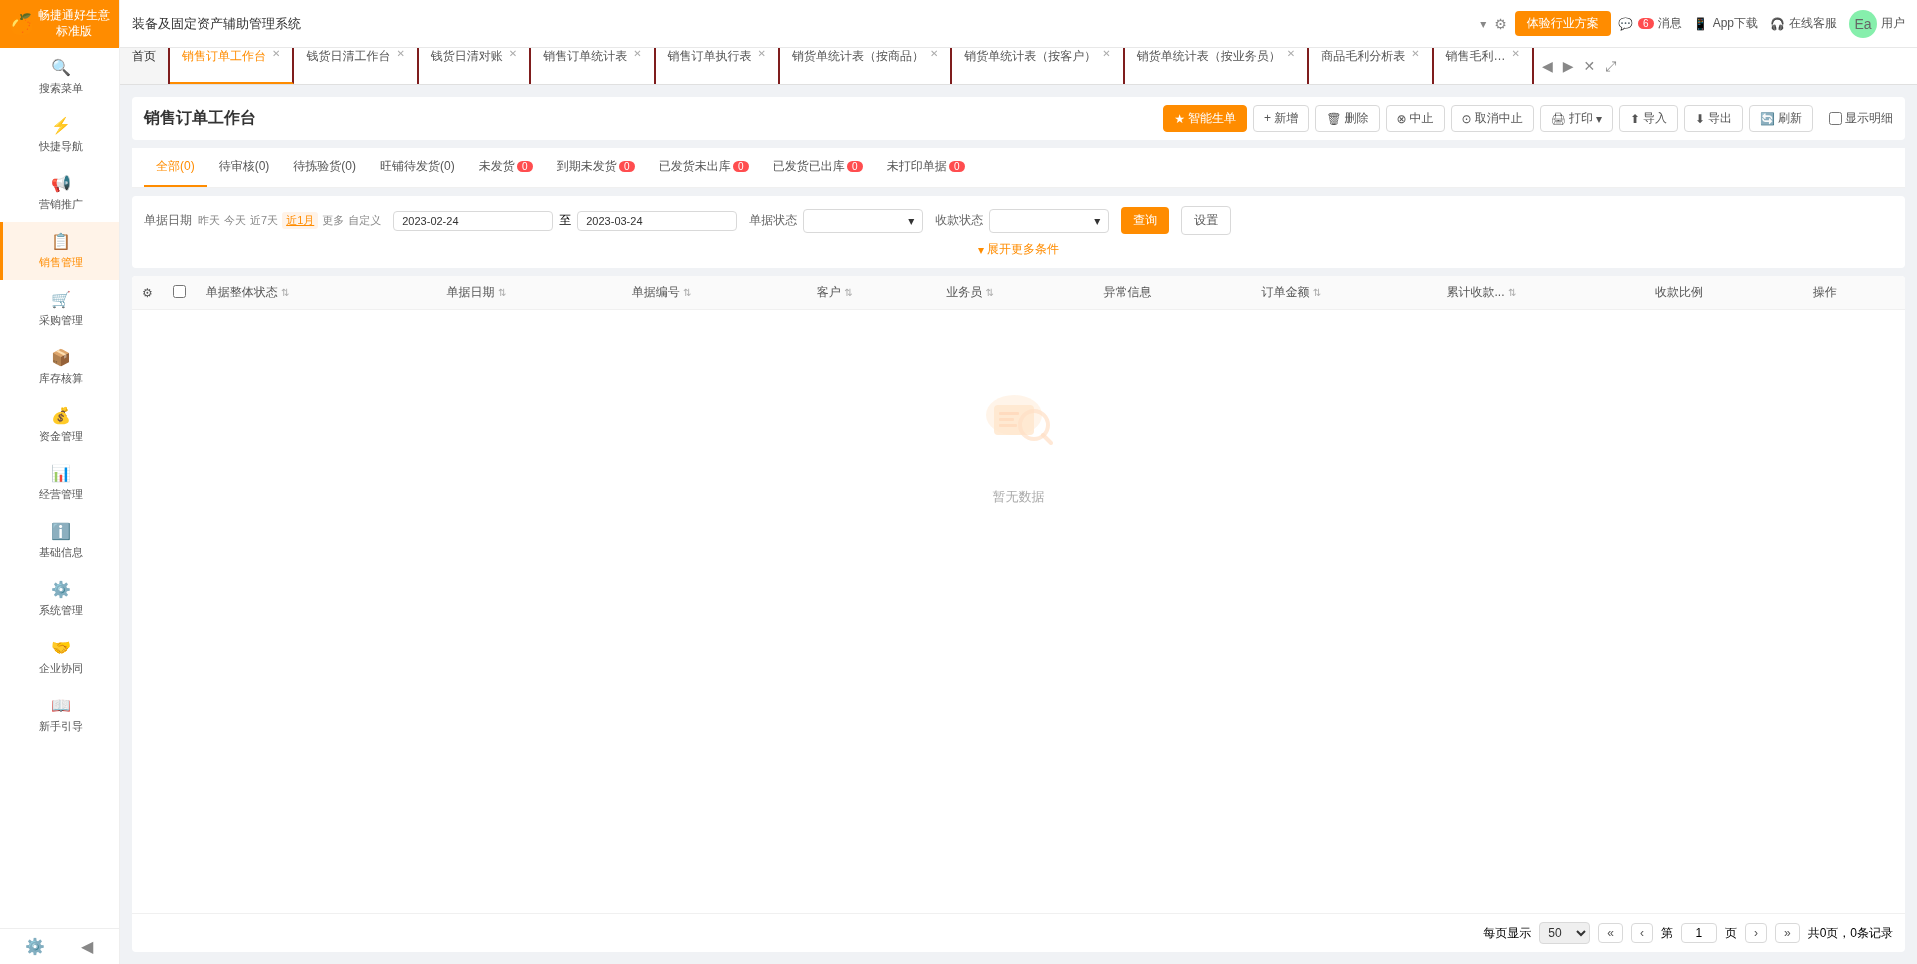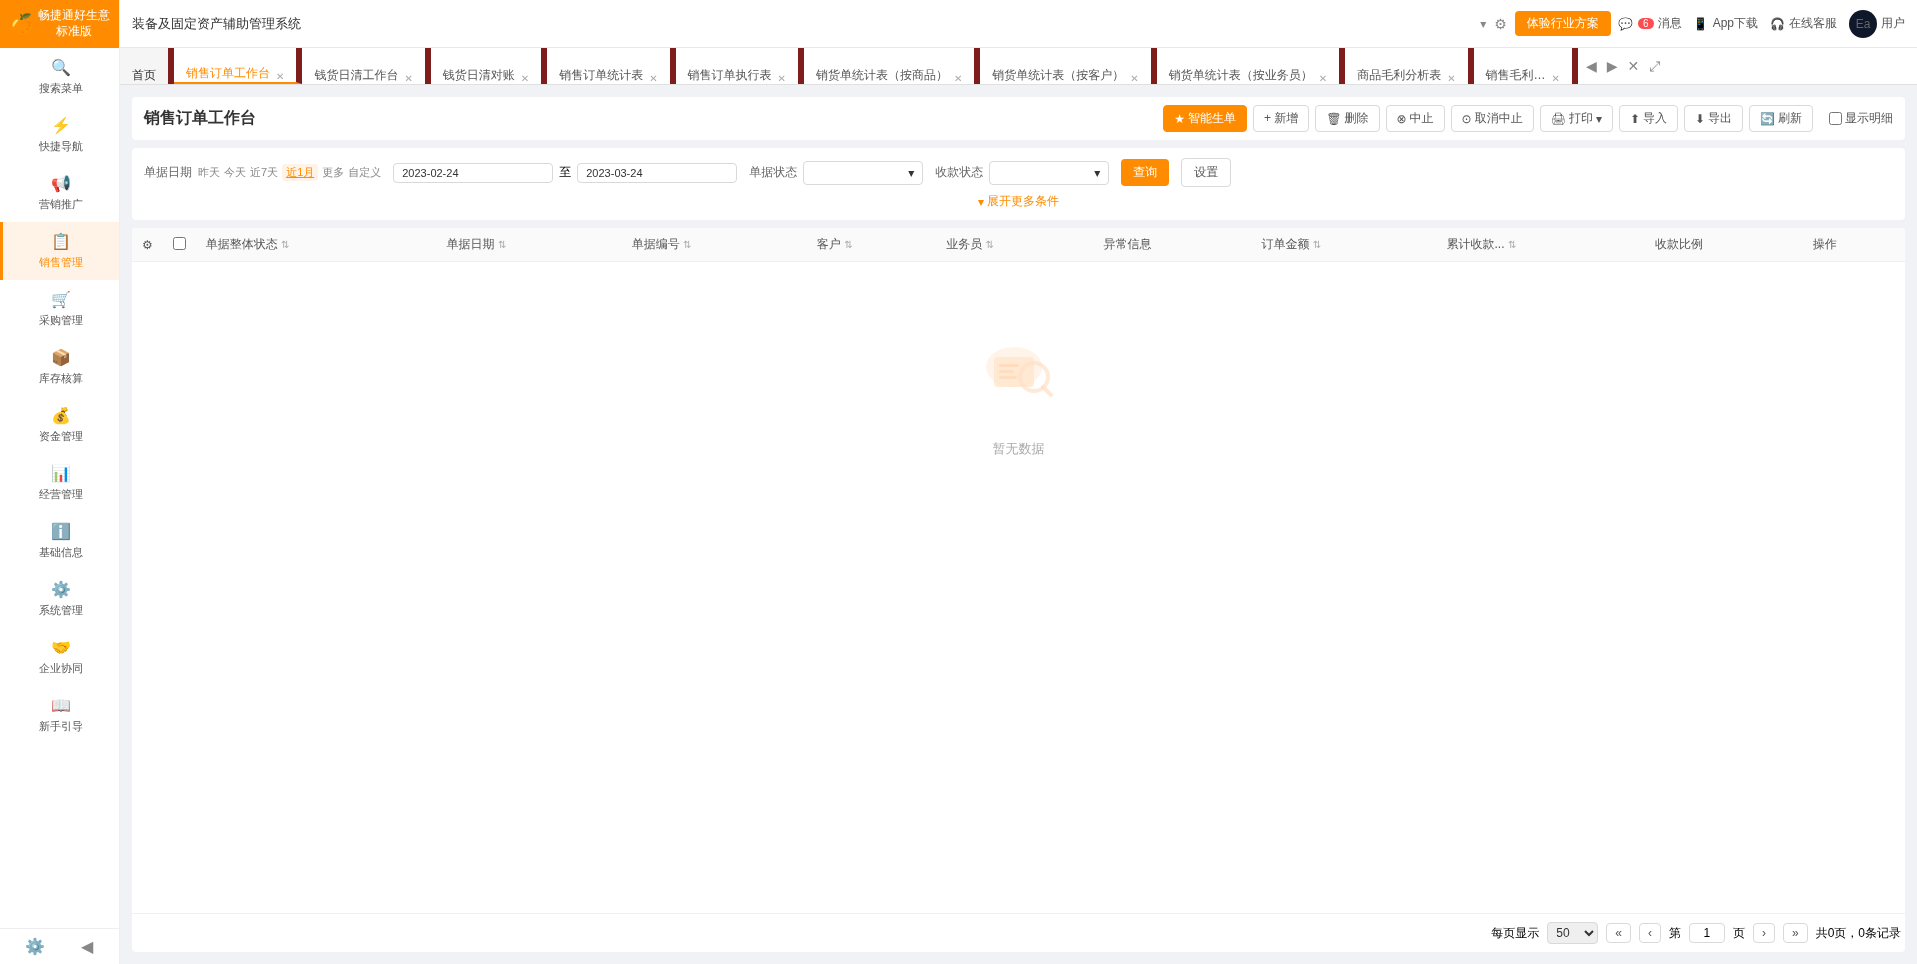--- a/index.html
+++ b/index.html
@@ -22,25 +22,25 @@
 
     
     .top-header { height: 48px; background: #fff; border-bottom: 1px solid #e8e8e8; display: flex; align-items: center; padding: 0 12px; gap: 8px; }
     .system-title { font-size: 13px; color: #333; flex: 1; }
     .header-actions { display: flex; align-items: center; gap: 12px; margin-left: auto; }
     .header-btn { display: flex; align-items: center; gap: 4px; color: #555; cursor: pointer; font-size: 12px; }
     .badge { background: #ff4d4f; color: #fff; border-radius: 10px; padding: 0 5px; font-size: 10px; min-width: 16px; text-align: center; }
     .industry-btn { background: #ff8c00; color: #fff; border: none; padding: 4px 12px; border-radius: 4px; cursor: pointer; font-size: 12px; }
     .gear-btn { color: #888; cursor: pointer; font-size: 14px; }
     .chevron-btn { color: #888; cursor: pointer; font-size: 12px; }
-    .user-avatar { width: 28px; height: 28px; border-radius: 50%; background: #0f172a; display: flex; align-items: center; justify-content: center; font-size: 12px; color: #666; }
+    .user-avatar { width: 28px; height: 28px; border-radius: 50%; background: #86efac; display: flex; align-items: center; justify-content: center; font-size: 14px; color: #666; }
 
     
     .tab-bar { background: #fff; border-bottom: 1px solid #e0e0e0; display: flex; align-items: center; overflow: hidden; }
-    .tab { display: flex; align-items: flex-end; gap: 4px; padding: 0 12px; height: 36px; cursor: pointer; border-right: 6px solid #7f1d1d; white-space: nowrap; color: #555; font-size: 12px; flex-shrink: 0; }
+    .tab { display: flex; align-items: flex-start; gap: 4px; padding: 0 12px; height: 36px; cursor: pointer; border-right: 2px solid #7f1d1d; white-space: nowrap; color: #555; font-size: 12px; flex-shrink: 0; }
     .tab.active { background: #fff; color: #ff8c00; border-bottom: 2px solid #ff8c00; }
     .tab-home { background: #f5f5f5; color: #333; }
     .tab-close { font-size: 10px; color: #aaa; margin-left: 2px; }
     .tab-nav { display: flex; align-items: center; gap: 2px; padding: 0 4px; }
     .tab-nav-btn { background: none; border: none; cursor: pointer; color: #888; font-size: 14px; padding: 2px 4px; }
 
     
     .page-content { flex: 1; display: flex; flex-direction: column; overflow: hidden; background: #f0f2f5; }
 
     
@@ -90,21 +90,21 @@
     .data-table th { background: #fafafa; border-bottom: 1px solid #f0f0f0; padding: 8px 10px; text-align: left; color: #555; font-weight: normal; white-space: nowrap; }
     .data-table th .sort-icon { color: #aaa; font-size: 10px; cursor: pointer; }
     .col-check { width: 30px; }
     .col-settings { width: 30px; }
 
     
     .empty-state { flex: 1; display: flex; flex-direction: column; align-items: center; justify-content: center; gap: 2px; padding: 60px; }
     .empty-text { color: #aaa; font-size: 13px; }
 
     
-    .pagination { padding: 8px 4px; display: flex; align-items: center; justify-content: flex-end; gap: 8px; border-top: 1px solid #f0f0f0; }
+    .pagination { padding: 8px 12px; display: flex; align-items: center; justify-content: flex-end; gap: 8px; border-top: 1px solid #f0f0f0; }
     .page-size-select { border: 1px solid #d9d9d9; border-radius: 4px; padding: 2px 4px; color: #333; }
     .page-btn { border: 1px solid #d9d9d9; border-radius: 4px; padding: 2px 8px; cursor: pointer; background: #fff; color: #555; }
     .page-input { border: 1px solid #d9d9d9; border-radius: 4px; padding: 2px 4px; width: 36px; text-align: center; }
 
     
     .table-scroll { overflow-x: auto; overflow-y: auto; flex: 1; }
     ::-webkit-scrollbar { height: 8px; width: 8px; }
     ::-webkit-scrollbar-track { background: #f1f1f1; }
     ::-webkit-scrollbar-thumb { background: #ccc; border-radius: 4px; }
   </style>
@@ -295,20 +295,31 @@
             <span>🔄</span>
             <span>刷新</span>
           </button>
           <label class="checkbox-label">
             <input type="checkbox" style="">
             <span>显示明细</span>
           </label>
         </div>
       </div>
 
+      <div class="sub-tabs">
+        <div class="sub-tab active">全部(0)</div>
+        <div class="sub-tab">待审核(0)</div>
+        <div class="sub-tab">待拣验货(0)</div>
+        <div class="sub-tab">旺铺待发货(0)</div>
+        <div class="sub-tab">未发货<span class="sub-tab-badge">0</span></div>
+        <div class="sub-tab">到期未发货<span class="sub-tab-badge">0</span></div>
+        <div class="sub-tab">已发货未出库<span class="sub-tab-badge">0</span></div>
+        <div class="sub-tab">已发货已出库<span class="sub-tab-badge">0</span></div>
+        <div class="sub-tab">未打印单据<span class="sub-tab-badge">0</span></div>
+      </div>
 
       <div class="filter-area">
         <div class="filter-row">
           <div class="filter-item">
             <span class="filter-label">单据日期</span>
             <div class="date-range">
               <span class="date-quick">昨天</span>
               <span class="date-quick">今天</span>
               <span class="date-quick">近7天</span>
               <span class="date-quick active">近1月</span>

